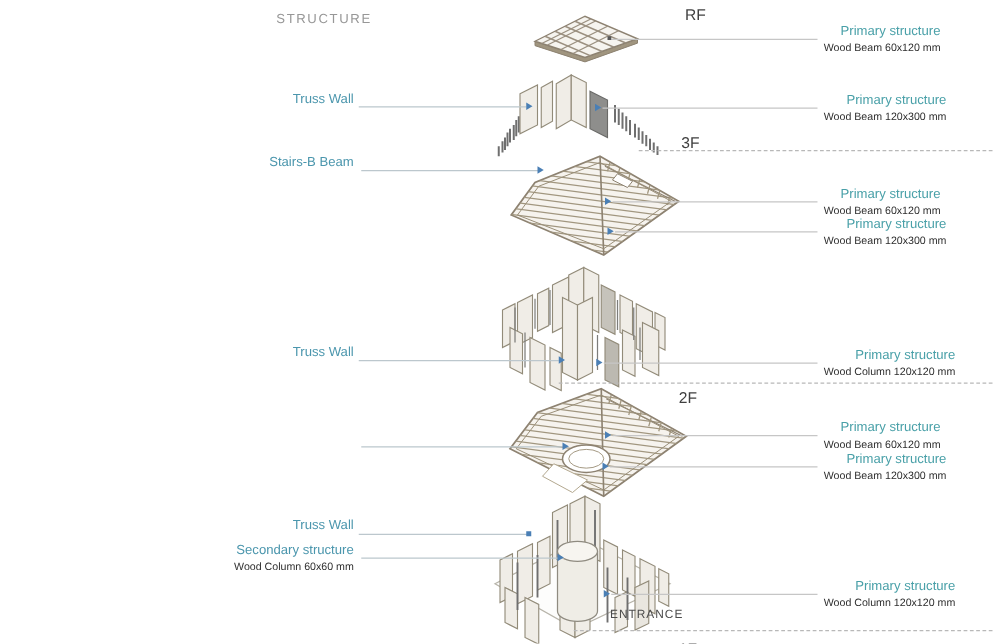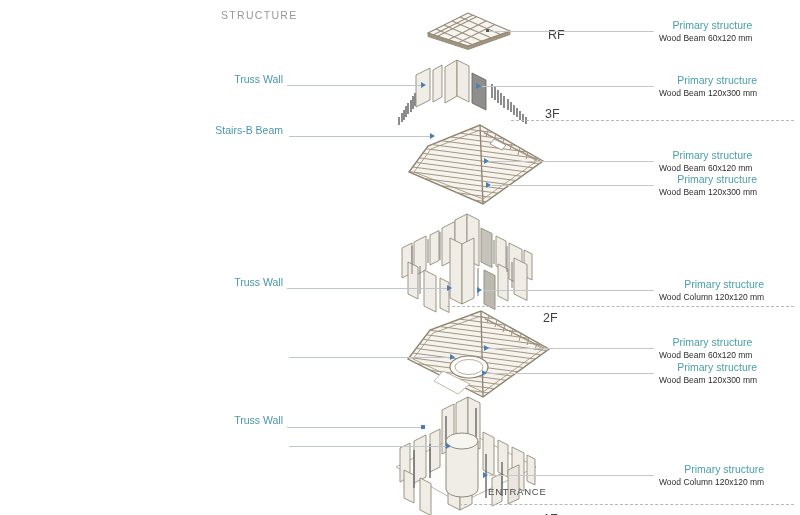--- a/index.html
+++ b/index.html
@@ -219,21 +219,21 @@
         <line x1="476" y1="408" x2="476" y2="440"></line>
           <line x1="446" y1="416" x2="446" y2="448"></line>
       </g>
       <path d="M446,441 L446,489 A16,8 0 0,0 478,489 L478,441" fill="#efede6" stroke="#8f8b80" stroke-width="1"></path>
       <ellipse cx="462" cy="441" rx="16" ry="8" fill="#f7f5f0" stroke="#8f8b80" stroke-width="1"></ellipse>
     </g>
   </svg>
 
   <div class="title">STRUCTURE</div>
 
-  <div class="floor" style="left:548px;top:28px;">RF</div>
+  <div class="floor" style="left:548px;top:5px;">RF</div>
   <div class="floor" style="left:545px;top:107px;">3F</div>
   <div class="floor" style="left:543px;top:292px;margin-top:19px;">2F</div>
   <div class="floor" style="left:543px;top:488px;margin-top:24px;">1F</div>
 
   <div class="dash" style="left:511px;top:120px;width:283px;"></div>
   <div class="dash" style="left:447px;top:306px;width:347px;"></div>
   <div class="dash" style="left:459px;top:504px;width:335px;"></div>
 
   <div class="line" style="left:489px;top:31px;width:165px;"></div>
   <div class="line bl" style="left:287px;top:85px;width:134px;"></div>
@@ -274,20 +274,24 @@
     <div class="s"></div>
   </div>
   <div class="ann-l" style="top:277px;">
     <div class="t">Truss Wall</div>
     <div class="s"></div>
   </div>
   <div class="ann-l" style="top:415px;">
     <div class="t">Truss Wall</div>
     <div class="s"></div>
   </div>
+  <div class="ann-l" style="top:435px;">
+    <div class="t">Secondary structure</div>
+    <div class="s">Wood Column 60x60 mm</div>
+  </div>
 
   <div class="ann-r" style="top:20px;">
     <div class="t">Primary structure</div>
     <div class="s">Wood Beam 60x120 mm</div>
   </div>
   <div class="ann-r" style="top:75px;">
     <div class="t">Primary structure</div>
     <div class="s">Wood Beam 120x300 mm</div>
   </div>
   <div class="ann-r" style="top:150px;">

